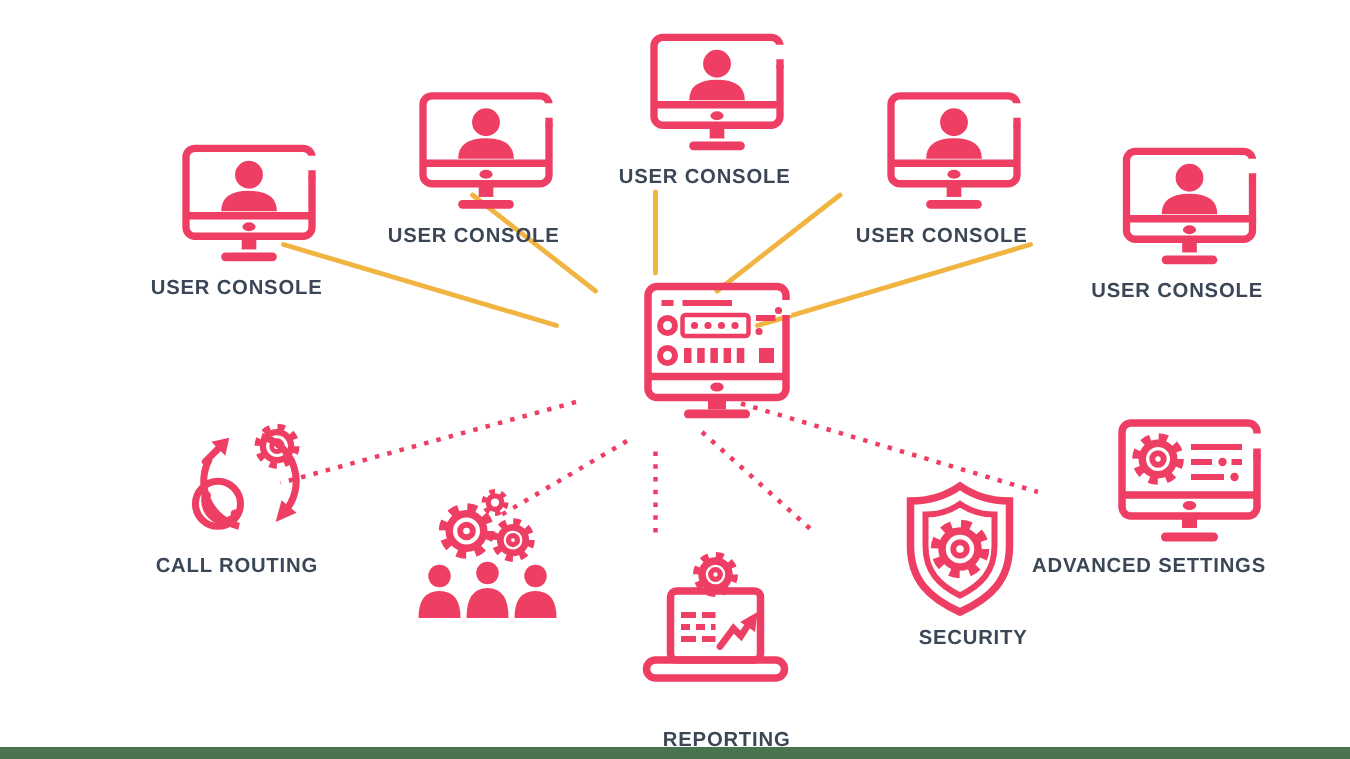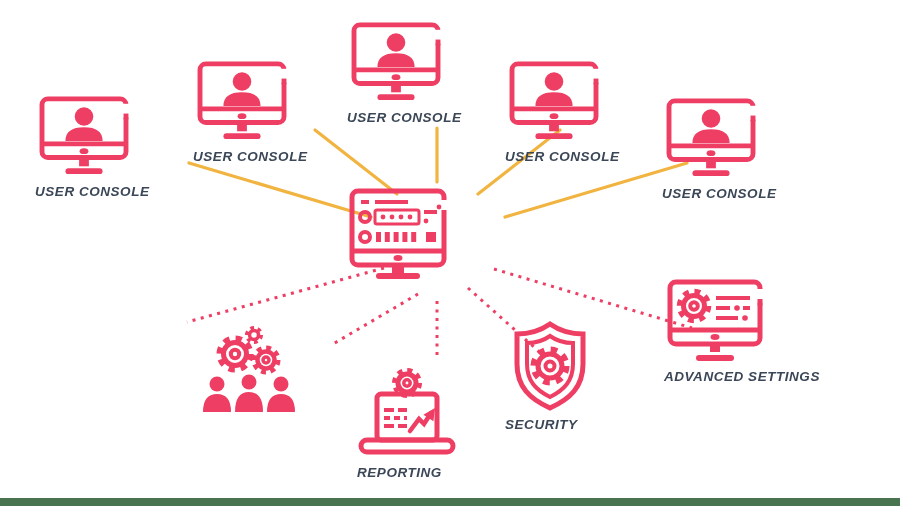--- a/index.html
+++ b/index.html
@@ -6,21 +6,21 @@
     --bg:#ffffff; --icon:#ee3e63; --label:#3b4757; --yellow:#f2b440; --strip:#4a7350;
   }
   html,body{margin:0;padding:0;background:#e8e8e8;}
   .canvas{
     position:relative; width:900px; height:506px; background:var(--bg);
     overflow:hidden; font-family:"Liberation Sans", sans-serif;
   }
   .links{position:absolute; left:0; top:0; width:900px; height:506px;}
   .link-solid{stroke:var(--yellow); stroke-width:3.2; stroke-linecap:round;}
   .link-dotted{stroke:var(--icon); stroke-width:3; stroke-dasharray:3 5.5;}
-  .node{position:absolute; width:180px; display:flex; flex-direction:column; align-items:flex-start;font-style:italic;}
+  .node{position:absolute; width:180px; display:flex; flex-direction:column; align-items:flex-end;}
   .node-icon{color:var(--icon); display:block;}
   .node-icon .s{fill:none; stroke:currentColor;}
   .node-icon .f{fill:currentColor; stroke:none;}
   .node-icon .gap{stroke:var(--bg); fill:none;}
   .node-label{
     margin-top:5px; font-size:13.5px; font-weight:bold; letter-spacing:.04em;
     color:var(--label); white-space:nowrap; text-align:center;
   }
   .bottom-strip{position:absolute; left:0; bottom:0; width:100%; height:8px; background:var(--strip);}
 </style>
@@ -135,41 +135,58 @@
       <circle class="s" cx="17" cy="50" r="5" stroke-width="4"></circle>
       <line class="s" x1="28" y1="50" x2="72" y2="50" stroke-width="10" stroke-dasharray="5 3.8"></line>
       <rect class="f" x="78" y="45" width="10" height="10"></rect>
       <line class="s" x1="4" y1="64" x2="96" y2="64" stroke-width="5"></line>
       <ellipse class="f" cx="50" cy="71" rx="4.5" ry="3"></ellipse>
       <rect class="f" x="44" y="78" width="12" height="8"></rect>
       <line class="s" x1="31" y1="89" x2="69" y2="89" stroke-width="6" stroke-linecap="round"></line>
     </svg>
   </div>
 
+  <div class="node" style="left:32px; top:274px;">
+    <svg class="node-icon" width="94" height="90" viewBox="0 0 100 96">
+      <path class="s" d="M60,18 A33,33 0 0 1 77,71" stroke-width="5"></path>
+      <path class="f" d="M70,79 L84.9,72.4 L74.2,63.4 Z"></path>
+      <path class="s" d="M44,82 A33,33 0 0 1 23,34" stroke-width="5"></path>
+      <line class="s" x1="20" y1="36" x2="29" y2="27" stroke-width="5" stroke-linecap="round"></line>
+      <path class="f" d="M37,19 L34.2,31.8 L24.3,21.9 Z"></path>
+      <circle class="s" cx="71" cy="25" r="10" stroke-width="4.5"></circle>
+      <circle class="s" cx="71" cy="25" r="13" stroke-width="6" stroke-dasharray="5 5.2"></circle>
+      <circle class="s" cx="71" cy="25" r="3.8" stroke-width="3.5"></circle>
+      <circle class="s" cx="29" cy="66" r="16" stroke-width="5"></circle>
+      <path class="s" d="M20,59 Q18,70 26,76 Q34,82 42,74" stroke-width="5" stroke-linecap="round"></path>
+      <circle class="f" cx="21" cy="60" r="3"></circle>
+      <circle class="f" cx="41" cy="73" r="3"></circle>
+    </svg>
+    <div class="node-label">CALL ROUTING</div>
+  </div>
 
   <div class="node" style="left:197px; top:326px;">
     <svg class="node-icon" width="104" height="88" viewBox="0 0 104 88">
       <circle class="s" cx="57" cy="9" r="4.5" stroke-width="3.5"></circle>
       <circle class="s" cx="57" cy="9" r="7" stroke-width="4" stroke-dasharray="3.6 3.7"></circle>
       <circle class="s" cx="38" cy="28" r="11.5" stroke-width="5"></circle>
       <circle class="s" cx="38" cy="28" r="15" stroke-width="7" stroke-dasharray="6 5.8"></circle>
       <circle class="s" cx="38" cy="28" r="4.2" stroke-width="4"></circle>
       <circle class="s" cx="69" cy="34" r="8.5" stroke-width="4.5"></circle>
       <circle class="s" cx="69" cy="34" r="11.5" stroke-width="6" stroke-dasharray="4.6 4.4"></circle>
       <circle class="s" cx="69" cy="34" r="3" stroke-width="3.5"></circle>
       <circle class="f" cx="20" cy="58" r="7.5"></circle>
       <path class="f" d="M6,86 Q6,68 20,68 Q34,68 34,86 Z"></path>
       <circle class="f" cx="52" cy="56" r="7.5"></circle>
       <path class="f" d="M38,86 Q38,66 52,66 Q66,66 66,86 Z"></path>
       <circle class="f" cx="84" cy="58" r="7.5"></circle>
       <path class="f" d="M70,86 Q70,68 84,68 Q98,68 98,86 Z"></path>
     </svg>
   </div>
 
-  <div class="node" style="left:357px; top:368px;">
+  <div class="node" style="left:347px; top:368px;gap:20px;">
     <svg class="node-icon" width="100" height="92" viewBox="0 0 100 92">
       <rect class="s" x="20" y="26" width="60" height="46" rx="4" stroke-width="5"></rect>
       <circle class="s" cx="50" cy="15" r="9" stroke-width="5"></circle>
       <circle class="s" cx="50" cy="15" r="12" stroke-width="6" stroke-dasharray="4.8 4.6"></circle>
       <circle class="s" cx="50" cy="15" r="3.2" stroke-width="3.5"></circle>
       <line class="s" x1="27" y1="42" x2="50" y2="42" stroke-width="4" stroke-dasharray="10 4"></line>
       <line class="s" x1="27" y1="50" x2="50" y2="50" stroke-width="4" stroke-dasharray="6 4"></line>
       <line class="s" x1="27" y1="58" x2="50" y2="58" stroke-width="4" stroke-dasharray="10 4"></line>
       <path class="s" d="M53,63 L62,51 L67,56 L74,45" stroke-width="4.5" stroke-linecap="round"></path>
       <path class="f" d="M78,40 L76.4,53.3 L66.4,46.7 Z"></path>

